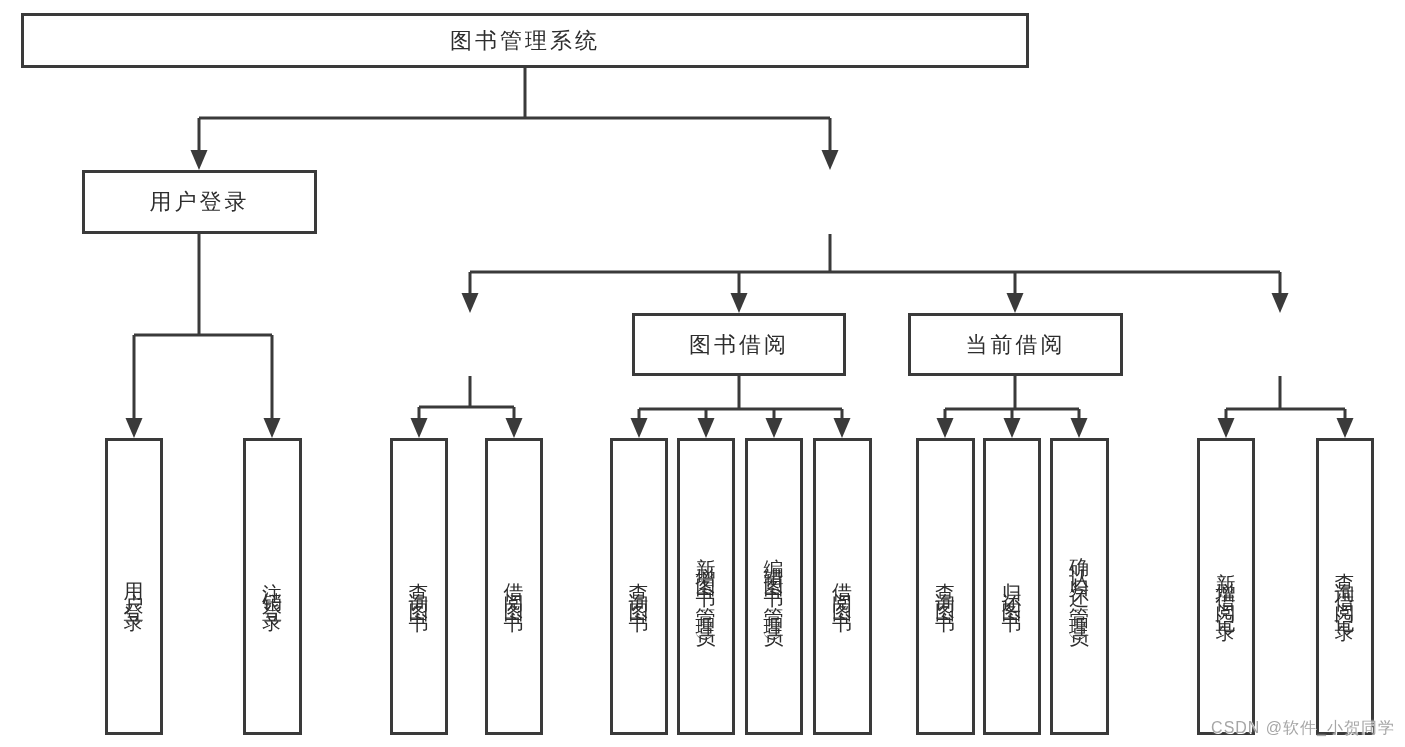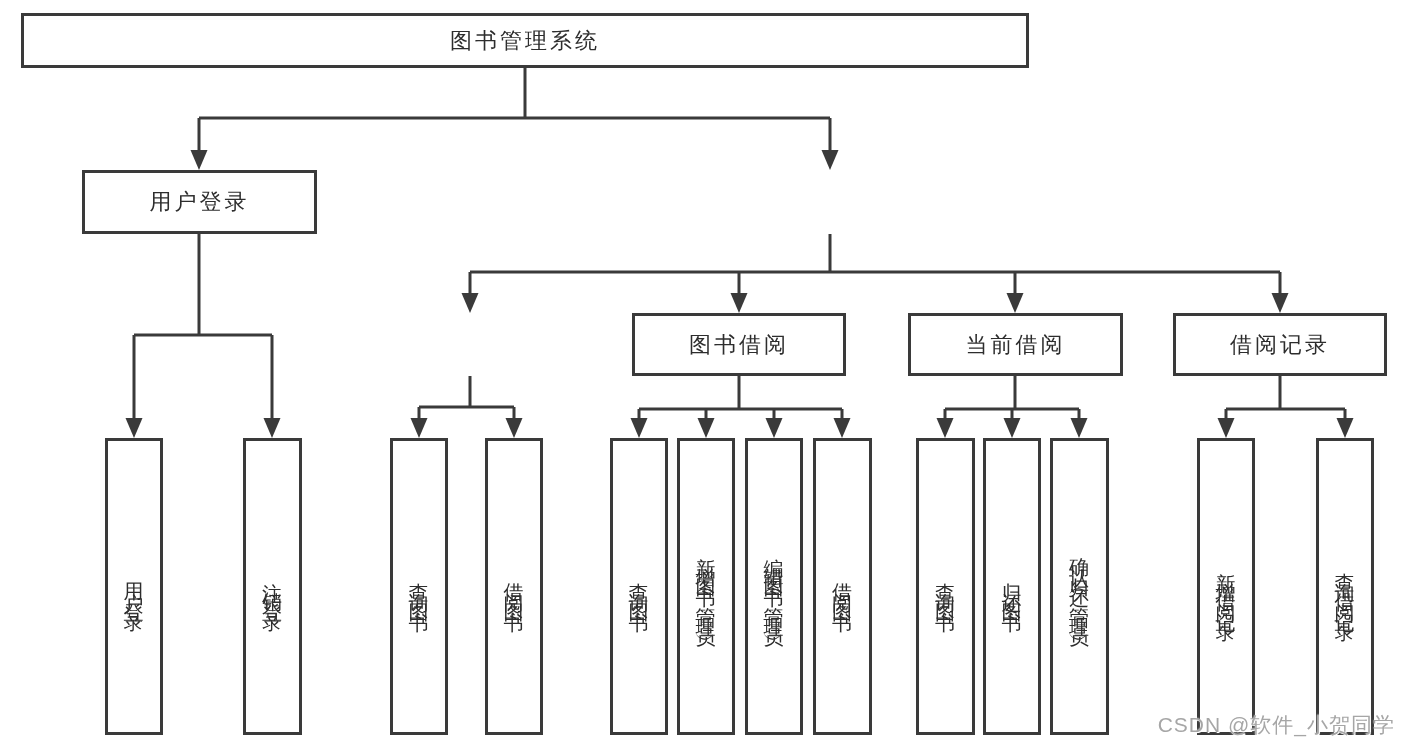--- a/index.html
+++ b/index.html
@@ -41,21 +41,21 @@
     writing-mode:vertical-rl;
     text-orientation:mixed;
     font-size:20px;
     line-height:1;
     letter-spacing:10px;
     color:var(--text);
   }
   .watermark{
     position:absolute;
     right:10px;bottom:8px;
-    font-size:21px;
+    font-size:16px;
     color:var(--watermark);
     text-shadow:0 0 2px #ffffff,1px 1px 0 #ffffff;
     letter-spacing:1px;
     white-space:nowrap;
   }
 </style>
 </head>
 <body>
 
 <div id="canvas">
@@ -107,23 +107,20 @@
   <div class="node" style="left:82px;top:170px;width:235px;height:64px;">
     <span>用户登录</span>
   </div>
 
   <div class="node" style="left:632px;top:313px;width:214px;height:63px;">
     <span>图书借阅</span>
   </div>
   <div class="node" style="left:908px;top:313px;width:215px;height:63px;">
     <span>当前借阅</span>
   </div>
-  <div class="node" style="left:1173px;top:313px;width:214px;height:63px;">
-    <span>借阅记录</span>
-  </div>
 
   <div class="vnode" style="left:105px;top:438px;width:58px;height:297px;">
     <span class="vtext">用户登录</span>
   </div>
   <div class="vnode" style="left:243px;top:438px;width:59px;height:297px;">
     <span class="vtext">注销登录</span>
   </div>
 
   <div class="vnode" style="left:390px;top:438px;width:58px;height:297px;">
     <span class="vtext">查询图书</span>

